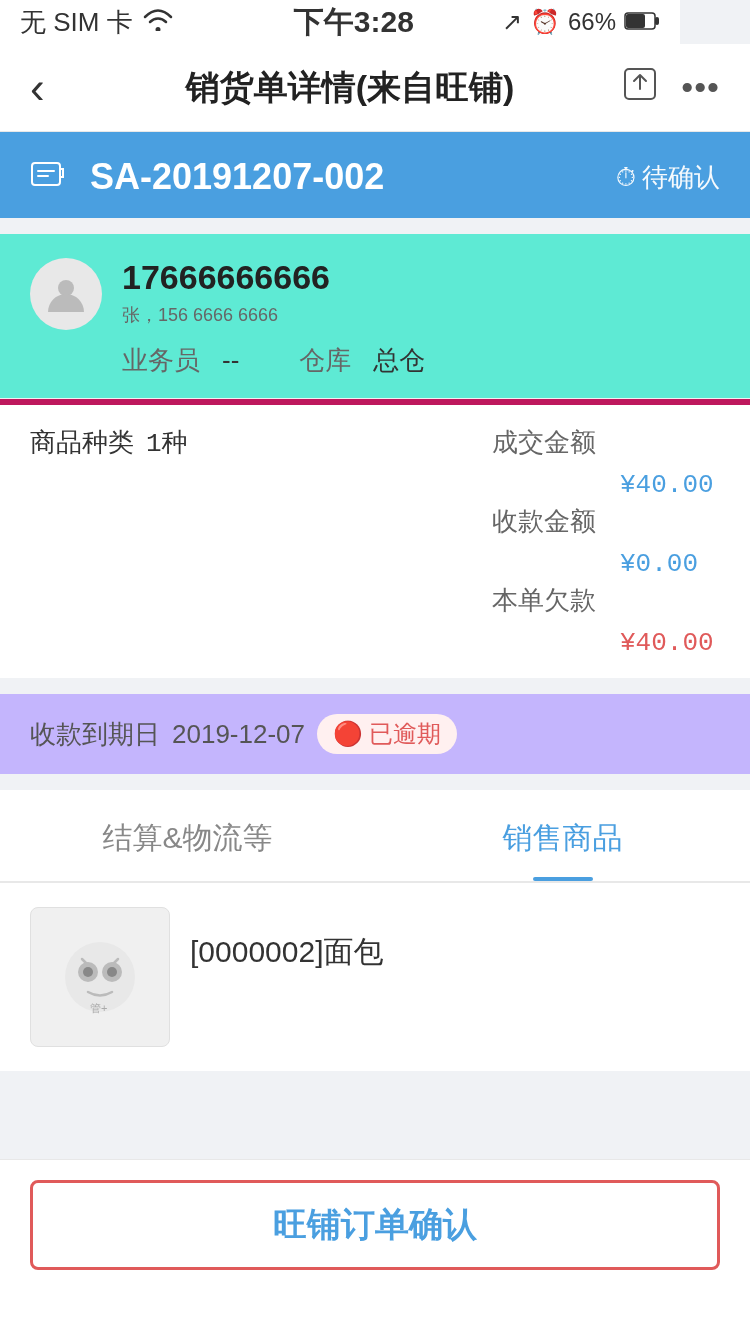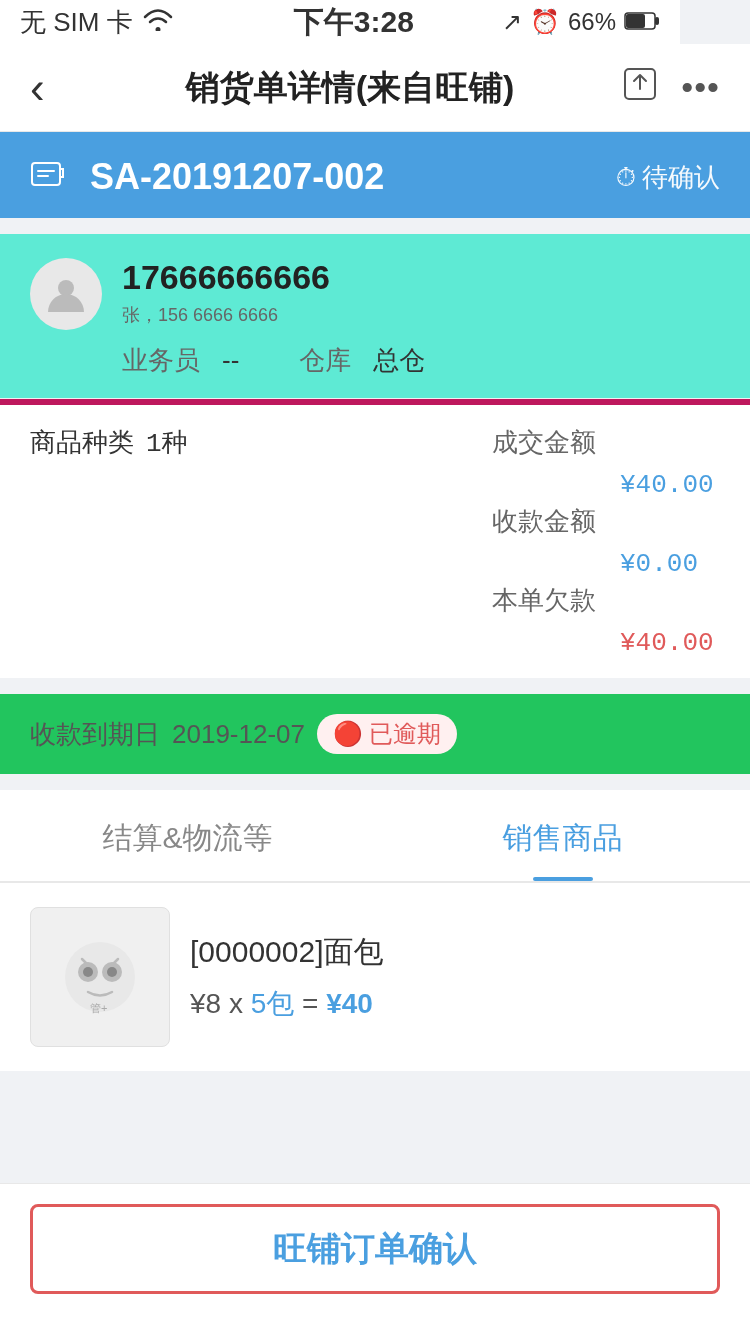--- a/index.html
+++ b/index.html
@@ -154,21 +154,21 @@
       justify-content: space-between;
       gap: 24px;
       font-size: 26px;
     }
     .amount-label { color: #666; }
     .amount-value { color: #4a9fe0; font-weight: 500; min-width: 100px; text-align: left; margin-top: 45px; }
     .amount-value.red { color: #e05a5a; }
 
     
     .due-date-section {
-      background: #22c55e;
+      background: #c4b5fd;
       padding: 20px 30px;
       border-top: 16px solid #f0f2f5;
       font-size: 26px;
       color: #555;
       display: flex;
       align-items: center;
       gap: 12px;
     }
     .overdue-badge {
       background: #fff0f0;
@@ -254,21 +254,21 @@
       background: #f0f2f5;
       height: 200px;
     }
 
     
     .confirm-btn-wrap {
       position: fixed;
       bottom: 0;
       left: 0;
       width: 750px;
-      padding: 20px 30px 40px;
+      padding: 20px 30px 64px;
       background: #fff;
       border-top: 1px solid #e8e8e8;
     }
     .confirm-btn {
       width: 100%;
       height: 90px;
       border: 3px solid #e05a5a;
       background: #fff;
       color: #4a9fe0;
       font-size: 34px;
@@ -414,27 +414,20 @@
         <circle cx="52" cy="35" r="10" fill="#bbb"></circle>
         <circle cx="28" cy="35" r="5" fill="#888"></circle>
         <circle cx="52" cy="35" r="5" fill="#888"></circle>
         <path d="M28 55 Q40 62 52 55" stroke="#bbb" stroke-width="2.5" fill="none" stroke-linecap="round"></path>
         <path d="M22 22 L28 28M58 22 L52 28" stroke="#bbb" stroke-width="2.5" stroke-linecap="round"></path>
         <text x="30" y="75" font-size="11" fill="#aaa" font-family="sans-serif">管+</text>
       </svg>
     </div>
     <div class="product-info">
       <div class="product-name">[0000002]面包</div>
-      <div class="product-price">
-        <span>¥8</span>
-        <span> x </span>
-        <span class="price-qty">5包</span>
-        <span> = </span>
-        <span class="price-total">¥40</span>
-      </div>
     </div>
   </div>
 </div>
 
 <div class="bottom-area"></div>
 
 <div class="confirm-btn-wrap">
   <button class="confirm-btn">旺铺订单确认</button>
 </div>
 

